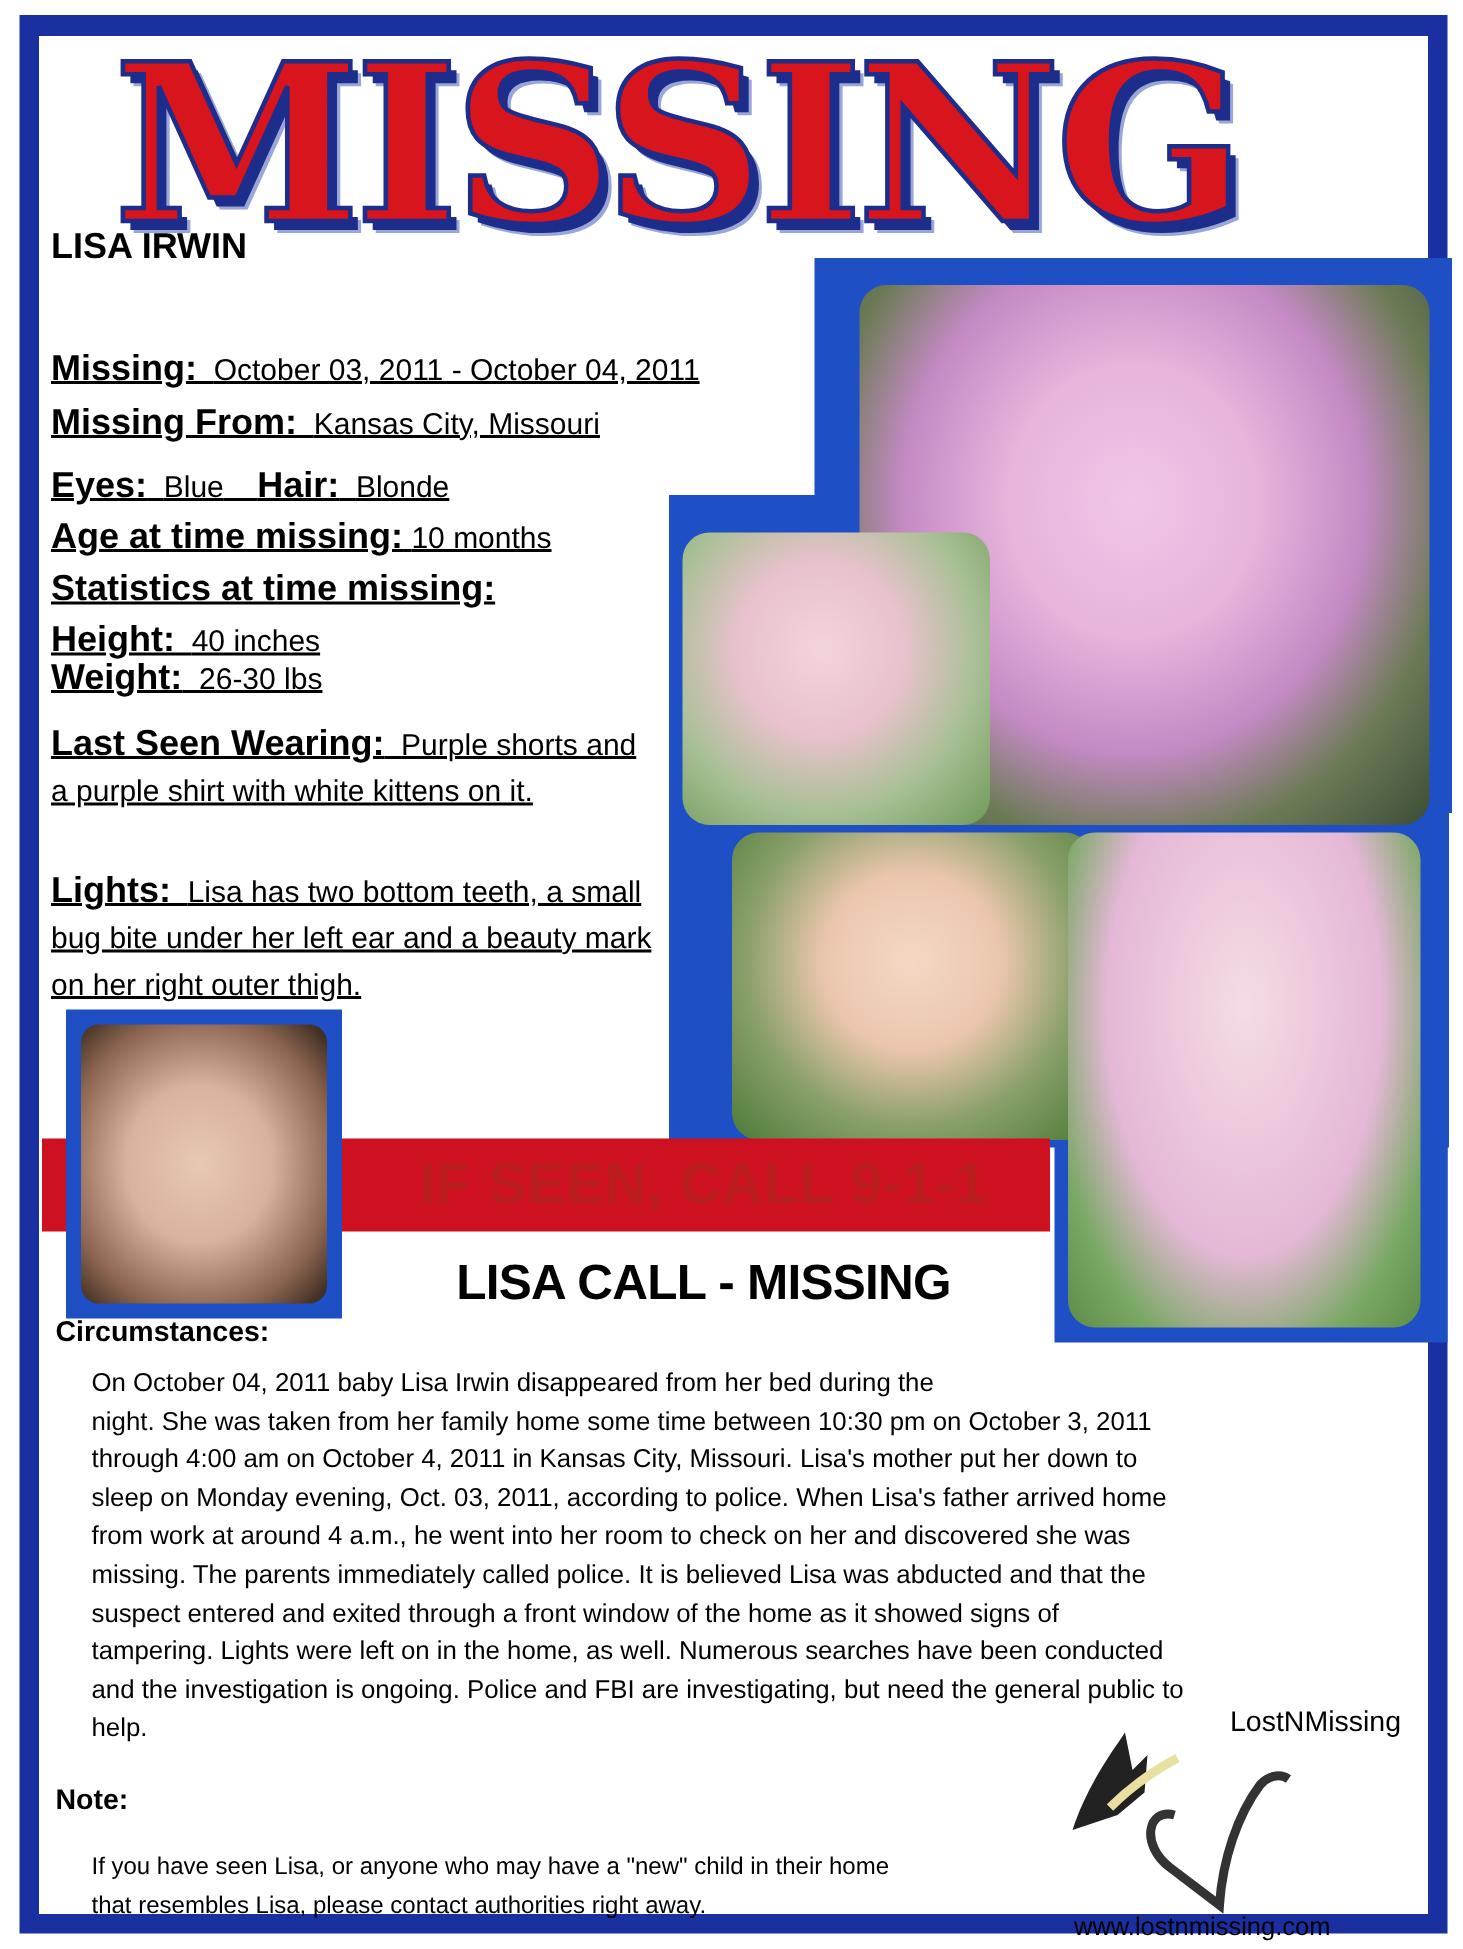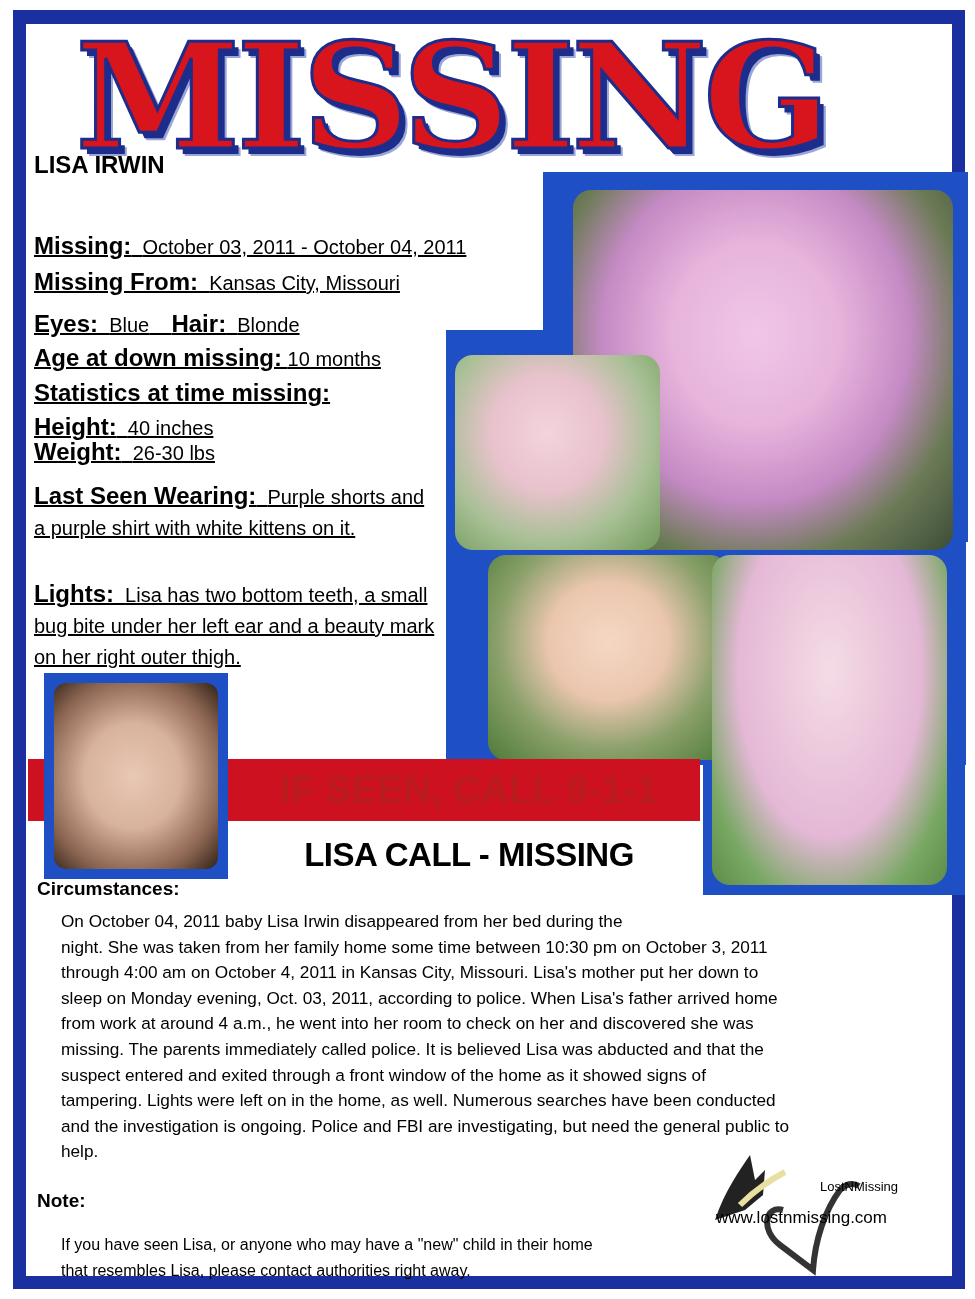--- a/index.html
+++ b/index.html
@@ -44,22 +44,22 @@
   .call-text { position: absolute; left: 238px; top: 759px; width: 462px; height: 62px;
     color: #b91c1c; font-size: 38px; font-weight: bold; line-height: 62px; text-align: center; letter-spacing: 0.5px; }
 
   .subtitle { position: absolute; left: 238px; top: 836px; width: 462px; text-align: center;
     font-size: 33px; font-weight: bold; letter-spacing: -0.5px; }
 
   .section-head { position: absolute; left: 37px; font-size: 19px; font-weight: bold; }
   .paragraph { position: absolute; left: 37px; font-size: 17.2px; line-height: 25.6px; white-space: pre-line; margin-left: 24px; }
 
   .logo { position: absolute; left: 705px; top: 1150px; width: 255px; height: 130px; }
-  .logo-name { position: absolute; left: 820px; top: 1179px; font-size: 13px; }
-  .logo-url { position: absolute; left: 716px; top: 1208px; font-size: 17px; }
+  .logo-name { position: absolute; left: 820px; top: 1138px; font-size: 19px; }
+  .logo-url { position: absolute; left: 716px; top: 1275px; font-size: 17px; }
 </style>
 </head>
 <body>
 
 <div class="frame"></div>
 <div class="inner"></div>
 
 <div class="headline">MISSING</div>
 
 <div class="name">LISA IRWIN</div>
@@ -76,21 +76,21 @@
   <b>Missing:</b>&nbsp; <span class="val">October 03, 2011 - October 04, 2011</span>
 </div>
 <div class="field" style="top:265px">
   <b>Missing From:</b>&nbsp; <span class="val">Kansas City, Missouri</span>
 </div>
 <div class="field" style="top:307px">
   <b>Eyes:</b>&nbsp; <span class="val">Blue</span>&nbsp;&nbsp;&nbsp;
   <b>Hair:</b>&nbsp; <span class="val">Blonde</span>
 </div>
 <div class="field" style="top:341px">
-  <b>Age at down missing:</b> <span class="val">10 months</span>
+  <b>Age at time missing:</b> <span class="val">10 months</span>
 </div>
 <div class="field" style="top:376px">
   <b>Statistics at time missing:</b>
 </div>
 <div class="field" style="top:410px">
   <b>Height:</b>&nbsp; <span class="val">40 inches</span>
 </div>
 <div class="field" style="top:435px">
   <b>Weight:</b>&nbsp; <span class="val">26-30 lbs</span>
 </div>

